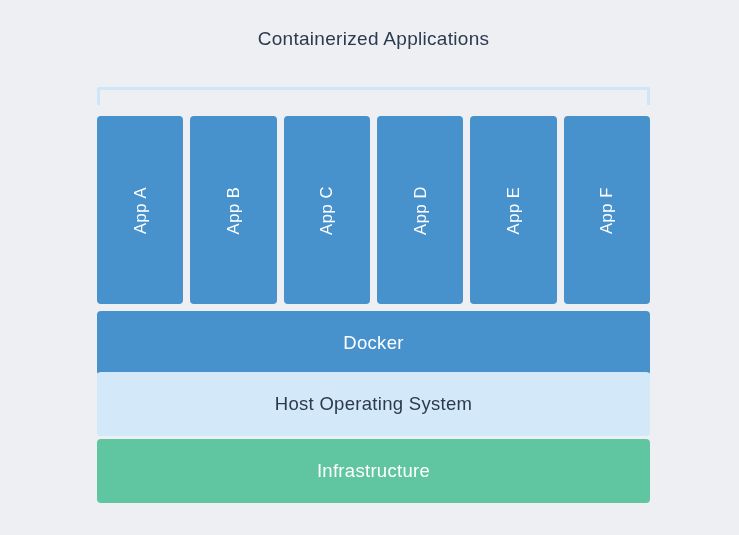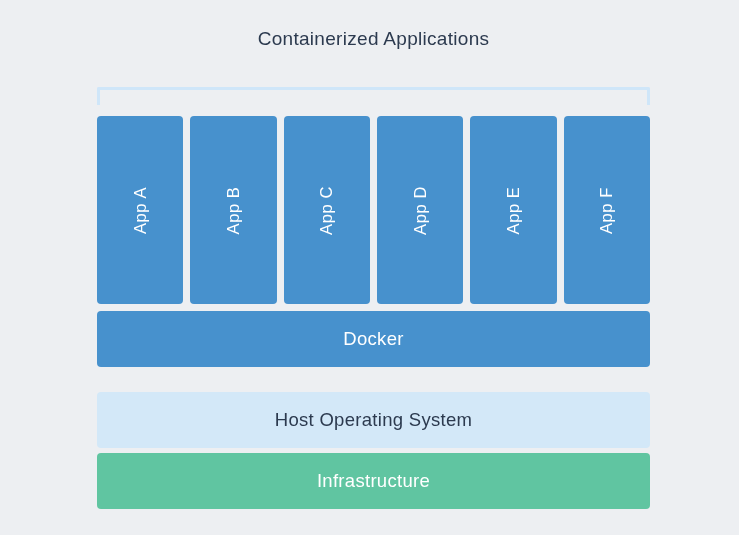--- a/index.html
+++ b/index.html
@@ -60,41 +60,41 @@
     transform: rotate(-90deg);
     white-space: nowrap;
     color: var(--white-text);
     font-size: 16.5px;
     font-weight: 400;
     letter-spacing: 0.6px;
   }
   .layer {
     position: absolute;
     left: 97px;
-    width: 553px; height: 56px;
+    width: 553px; height: 64px;
     border-radius: 4px;
     display: flex;
     align-items: center;
     justify-content: center;
     font-size: 18.5px;
     font-weight: 400;
     letter-spacing: 0.3px;
   }
   .layer-docker {
     top: 311px;
     background: var(--blue);
     color: var(--white-text);
   }
   .layer-hostos {
-    top: 392px;
+    top: 372px;
     background: var(--light-blue);
     color: var(--dark-text);
   }
   .layer-infra {
-    top: 453px;
+    top: 439px;
     background: var(--green);
     color: var(--white-text);
   }
 </style>
 </head>
 <body>
 
 <div class="title">Containerized Applications</div>
 
 <div class="bracket"></div>

